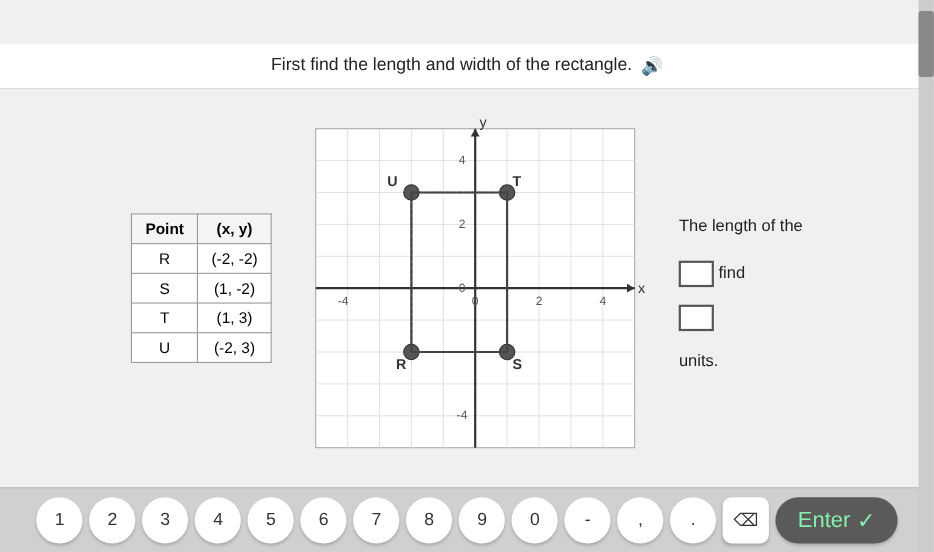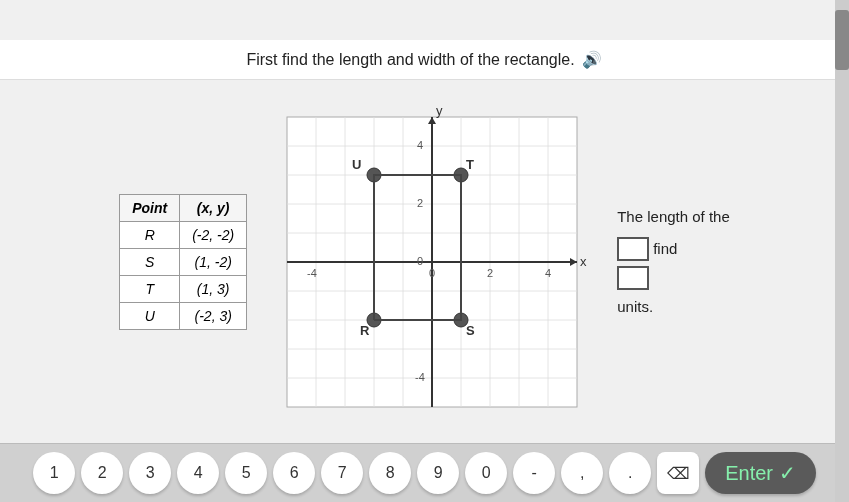--- a/index.html
+++ b/index.html
@@ -55,21 +55,20 @@
       width: 100%;
     }
 
     
     .points-table {
       border-collapse: collapse;
       font-size: 14px;
       background: #fff;
       border: 1px solid #aaa;
       flex-shrink: 0;
-      font-style: italic;
     }
     .points-table th, .points-table td {
       border: 1px solid #999;
       padding: 5px 12px;
       text-align: center;
     }
     .points-table th {
       background: #f5f5f5;
       font-weight: bold;
     }
@@ -95,20 +94,21 @@
       display: flex;
       flex-direction: column;
       align-items: flex-start;
       gap: 2px;
       flex-shrink: 0;
     }
     .right-text .line {
       display: flex;
       align-items: center;
       gap: 4px;
+      margin-top: 11px;
     }
     .answer-box {
       display: inline-block;
       width: 32px;
       height: 24px;
       border: 2px solid #555;
       background: #fff;
       text-align: center;
       font-size: 14px;
     }

